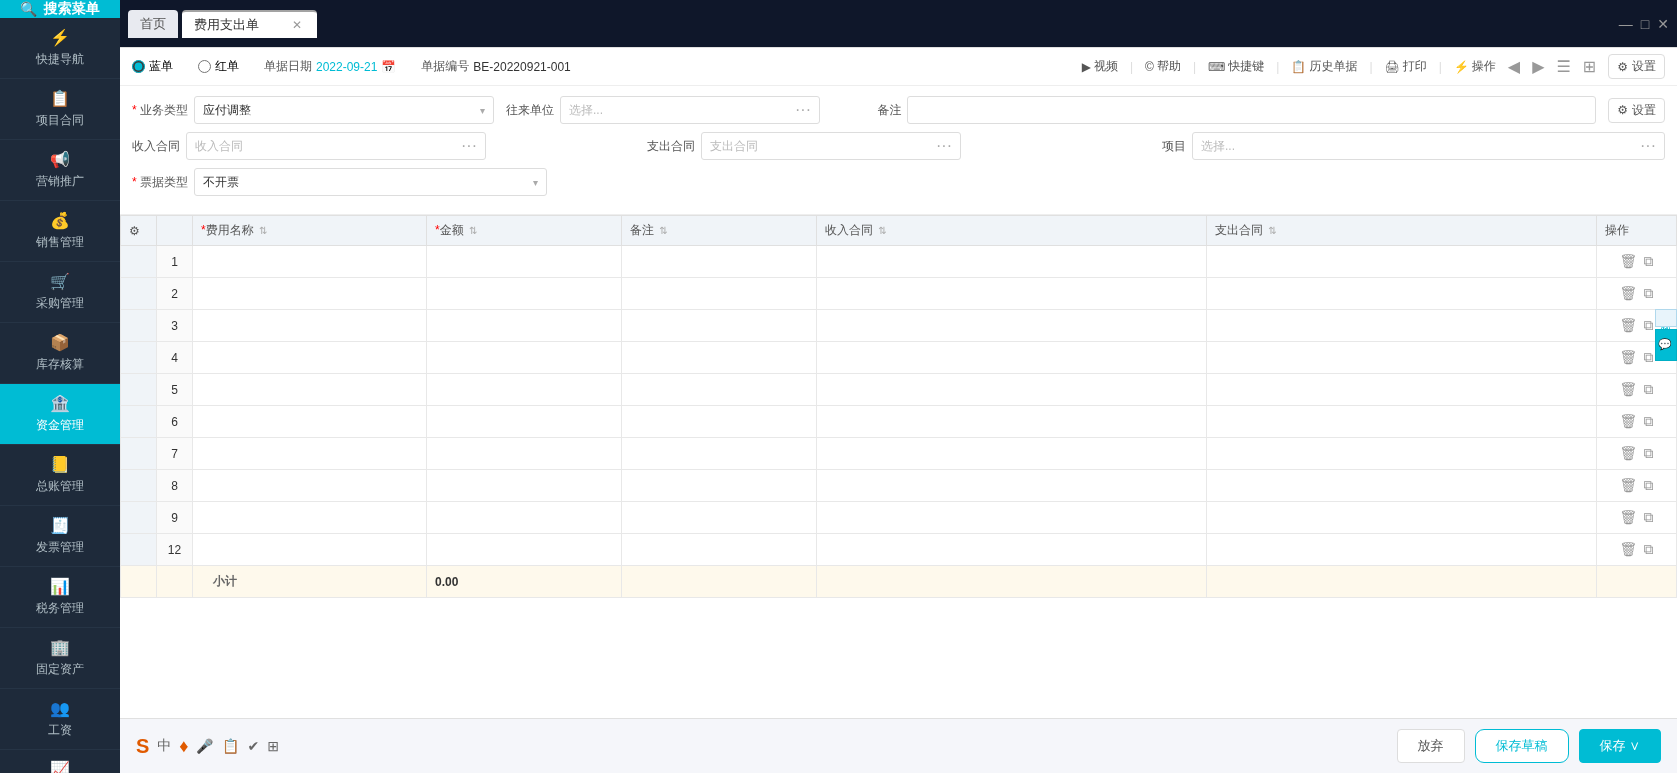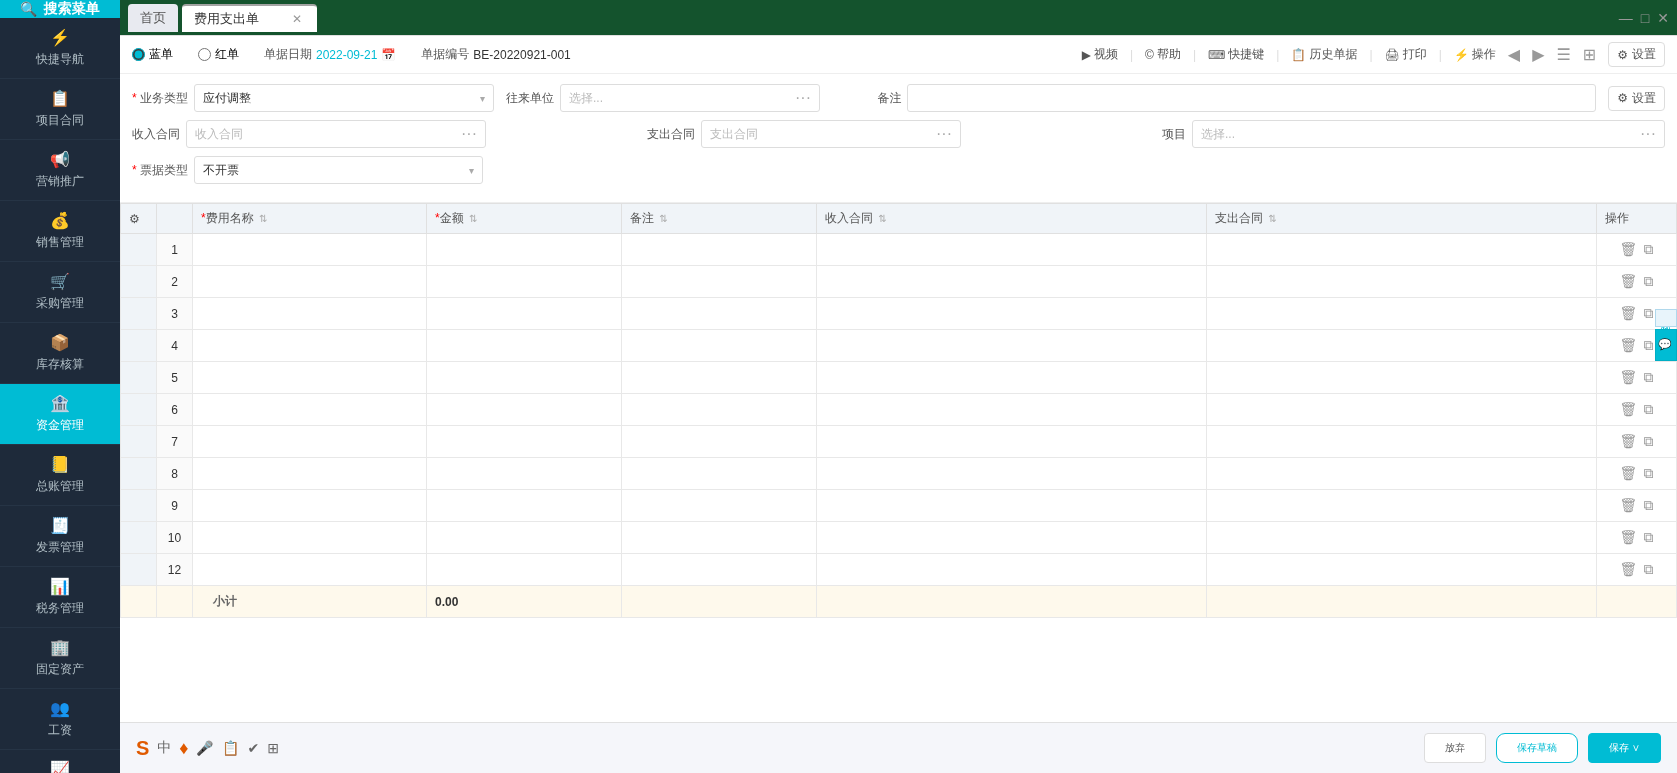--- a/index.html
+++ b/index.html
@@ -57,23 +57,23 @@
       background: white;
       display: flex;
       flex-direction: column;
       overflow: hidden;
     }
 
     
     .tab-bar {
       display: flex;
       align-items: center;
-      background: #14532d;
+      background: #0f172a;
       border-bottom: 1px solid #e0e0e0;
-      height: 36px;
+      height: 48px;
       padding: 0 8px;
       gap: 4px;
     }
     .tab {
       height: 28px;
       padding: 0 12px;
       display: flex;
       align-items: center;
       gap: 6px;
       cursor: pointer;
@@ -259,21 +259,21 @@
       display: flex;
       align-items: center;
       gap: 8px;
       color: #e05a00;
       font-size: 18px;
     }
     .btn {
       padding: 7px 20px;
       border-radius: 4px;
       cursor: pointer;
-      font-size: 10px;
+      font-size: 13px;
       border: 1px solid #ddd;
     }
     .btn-default {
       background: white;
       color: #555;
     }
     .btn-secondary {
       background: white;
       color: #00bcd4;
       border-color: #00bcd4;
@@ -477,21 +477,21 @@
           <div class="form-input" style="flex:1;">
             <span class="form-input-placeholder">选择...</span>
             <span class="dots-btn">···</span>
           </div>
         </div>
       </div>
 
       <div class="form-row">
         <div class="form-field">
           <span class="form-label required">票据类型</span>
-          <div class="form-select" style="width:289px; flex:none; border:1px solid #ddd; border-radius:3px; padding:4px 8px; display:flex; align-items:center; justify-content:space-between;">
+          <div class="form-select" style="width:353px; flex:none; border:1px solid #ddd; border-radius:3px; padding:4px 8px; display:flex; align-items:center; justify-content:space-between;">
             <span>不开票</span>
             <span class="chevron-icon">▾</span>
           </div>
         </div>
       </div>
     </div>
 
     <div class="table-container">
       <table class="data-table">
         <thead>
@@ -654,35 +654,20 @@
     <td></td>
     <td class="op-col">
       <div class="op-icons">
         <span class="op-icon">🗑</span>
         <span class="op-icon">⧉</span>
       </div>
     </td>
   </tr>
             <tr>
     <td class="gear-col"></td>
-    <td class="row-num">10</td>
-    <td></td>
-    <td></td>
-    <td></td>
-    <td></td>
-    <td></td>
-    <td class="op-col">
-      <div class="op-icons">
-        <span class="op-icon">🗑</span>
-        <span class="op-icon">⧉</span>
-      </div>
-    </td>
-  </tr>
-            <tr>
-    <td class="gear-col"></td>
     <td class="row-num">12</td>
     <td></td>
     <td></td>
     <td></td>
     <td></td>
     <td></td>
     <td class="op-col">
       <div class="op-icons">
         <span class="op-icon">🗑</span>
         <span class="op-icon">⧉</span>

